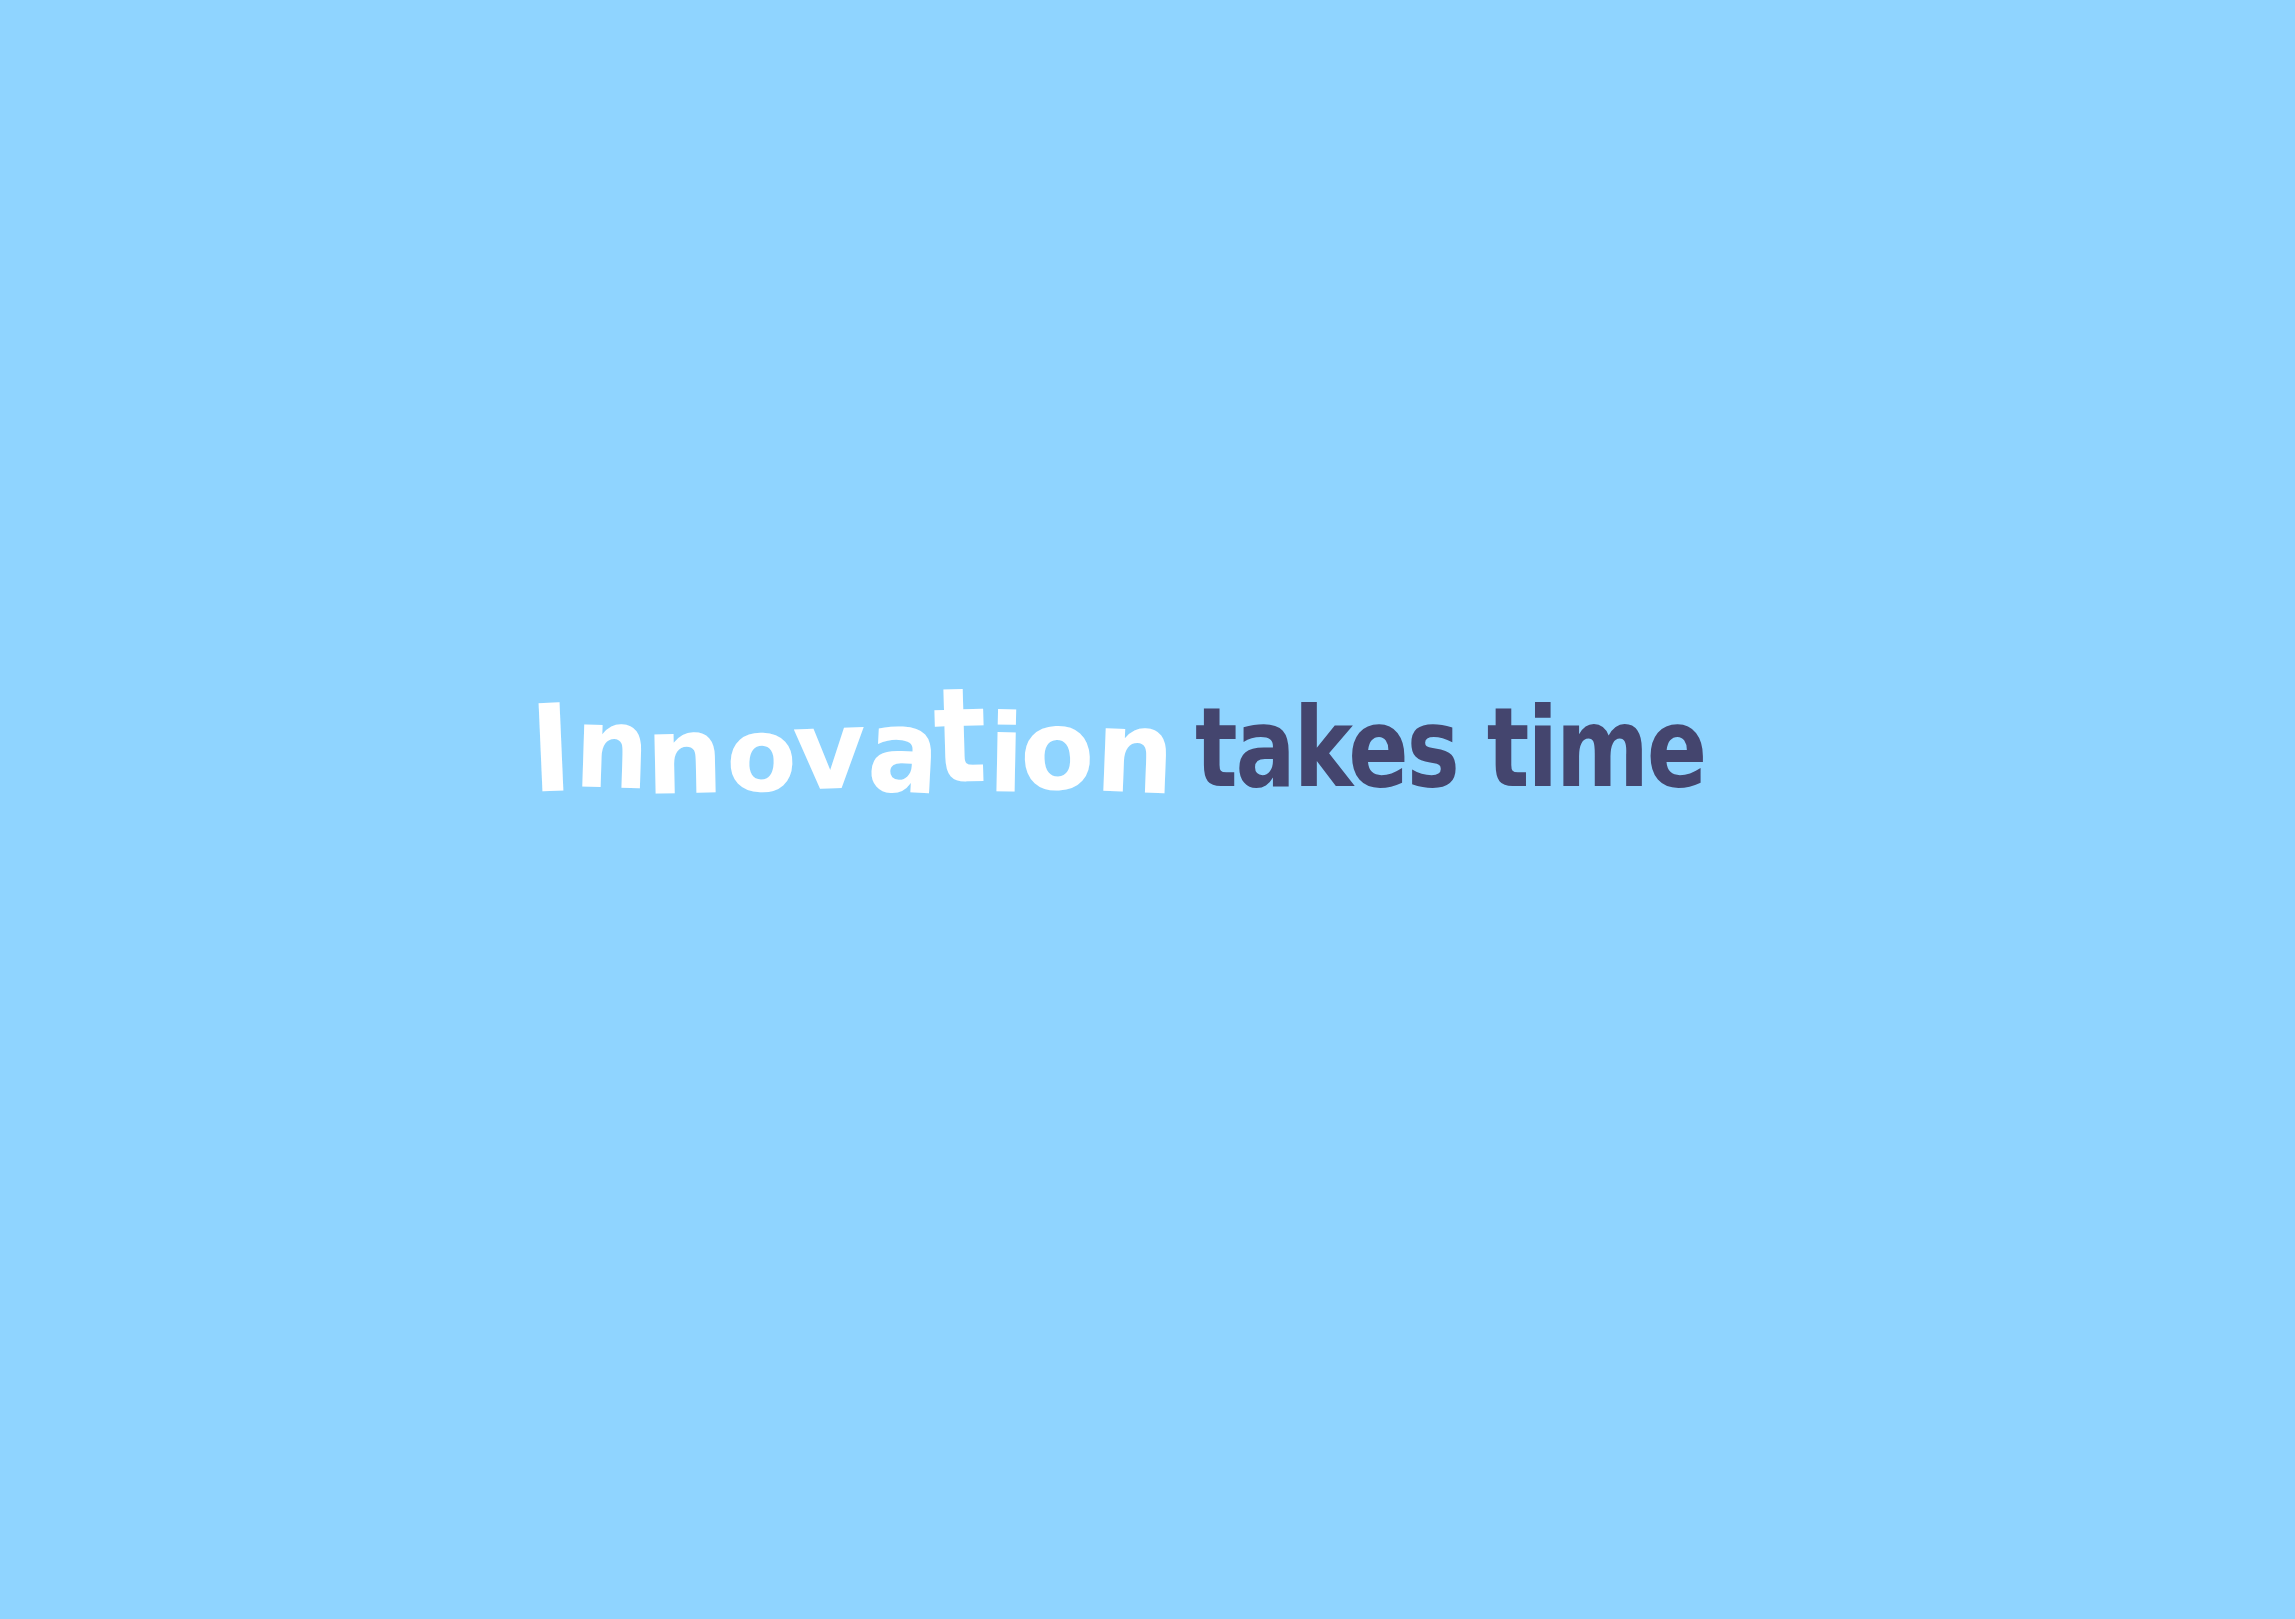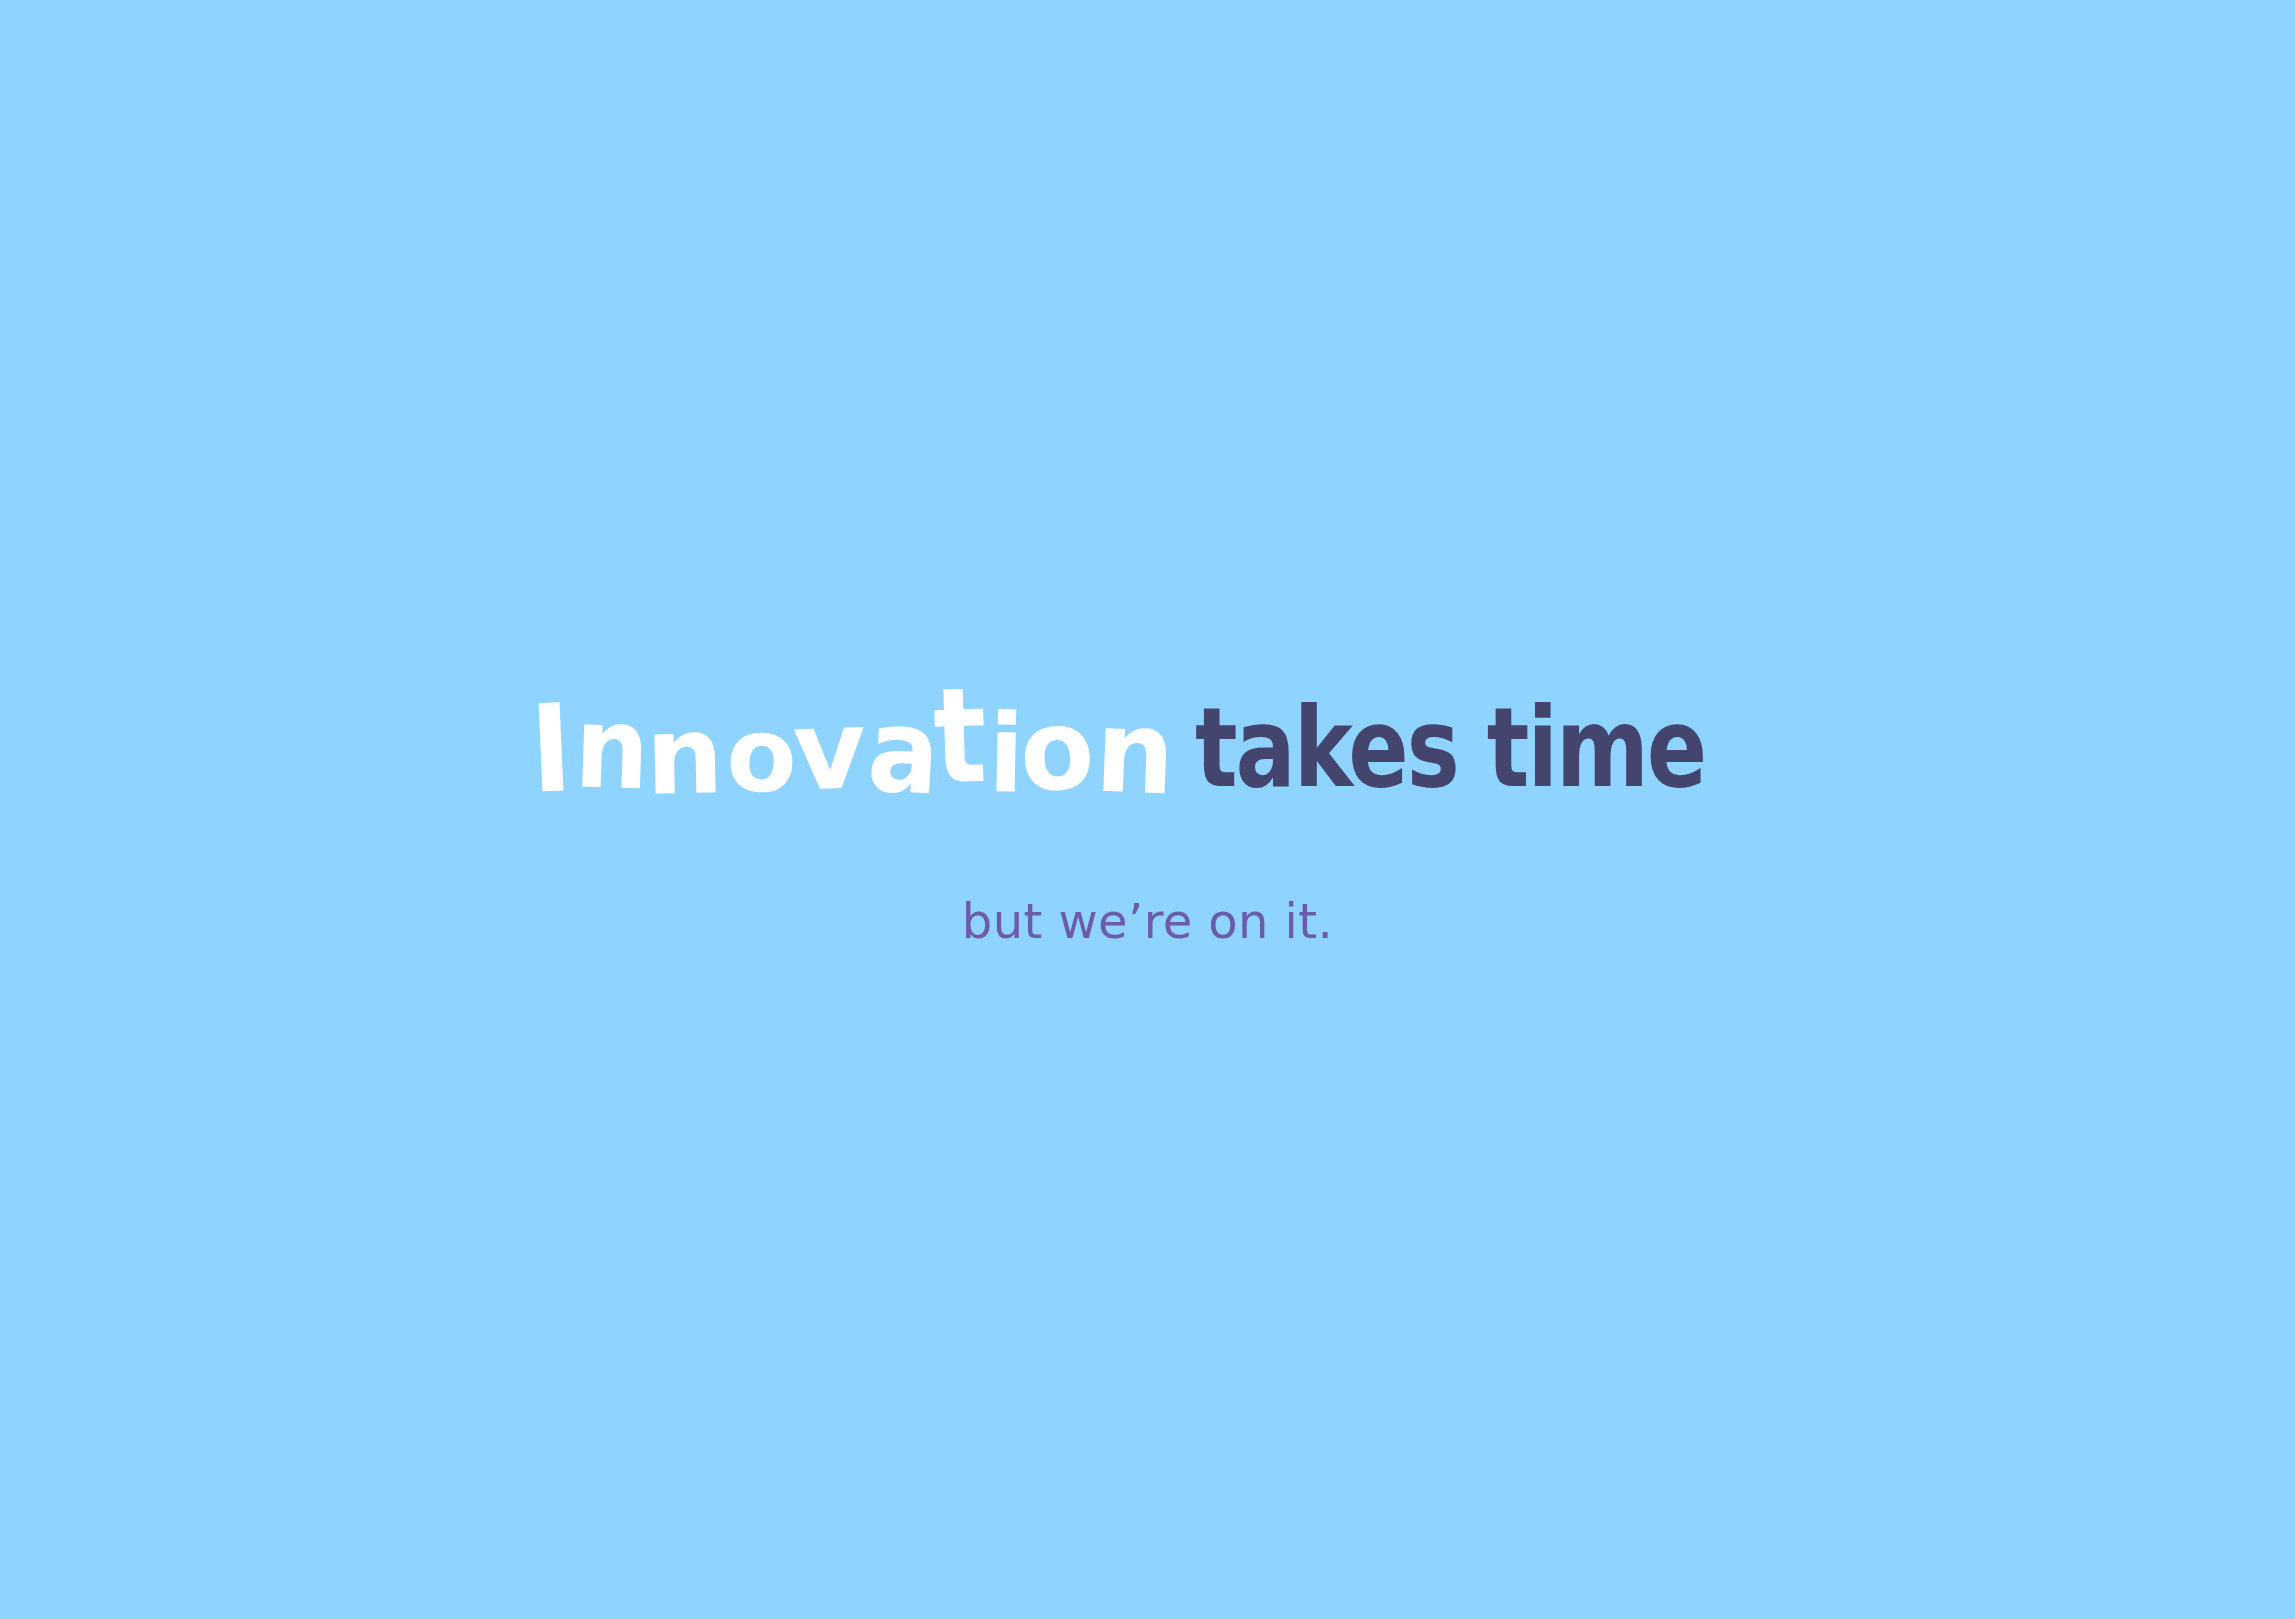--- a/index.html
+++ b/index.html
@@ -117,18 +117,17 @@
 <body>
 
 <div id="stage" style="background: rgb(143, 212, 255);">
 
   <div id="message-block">
 
     <div class="headline">
       <span class="word-handwritten"><span class="hl">I</span><span class="hl">n</span><span class="hl">n</span><span class="hl">o</span><span class="hl">v</span><span class="hl">a</span><span class="hl">t</span><span class="hl">i</span><span class="hl">o</span><span class="hl">n</span></span><span class="headline-gap"></span><span class="word-bold">takes time</span>
     </div>
 
-    <div class="subtitle">but we’re on it.</div>
 
   </div>
 
 </div>
 
 
 </body></html>

